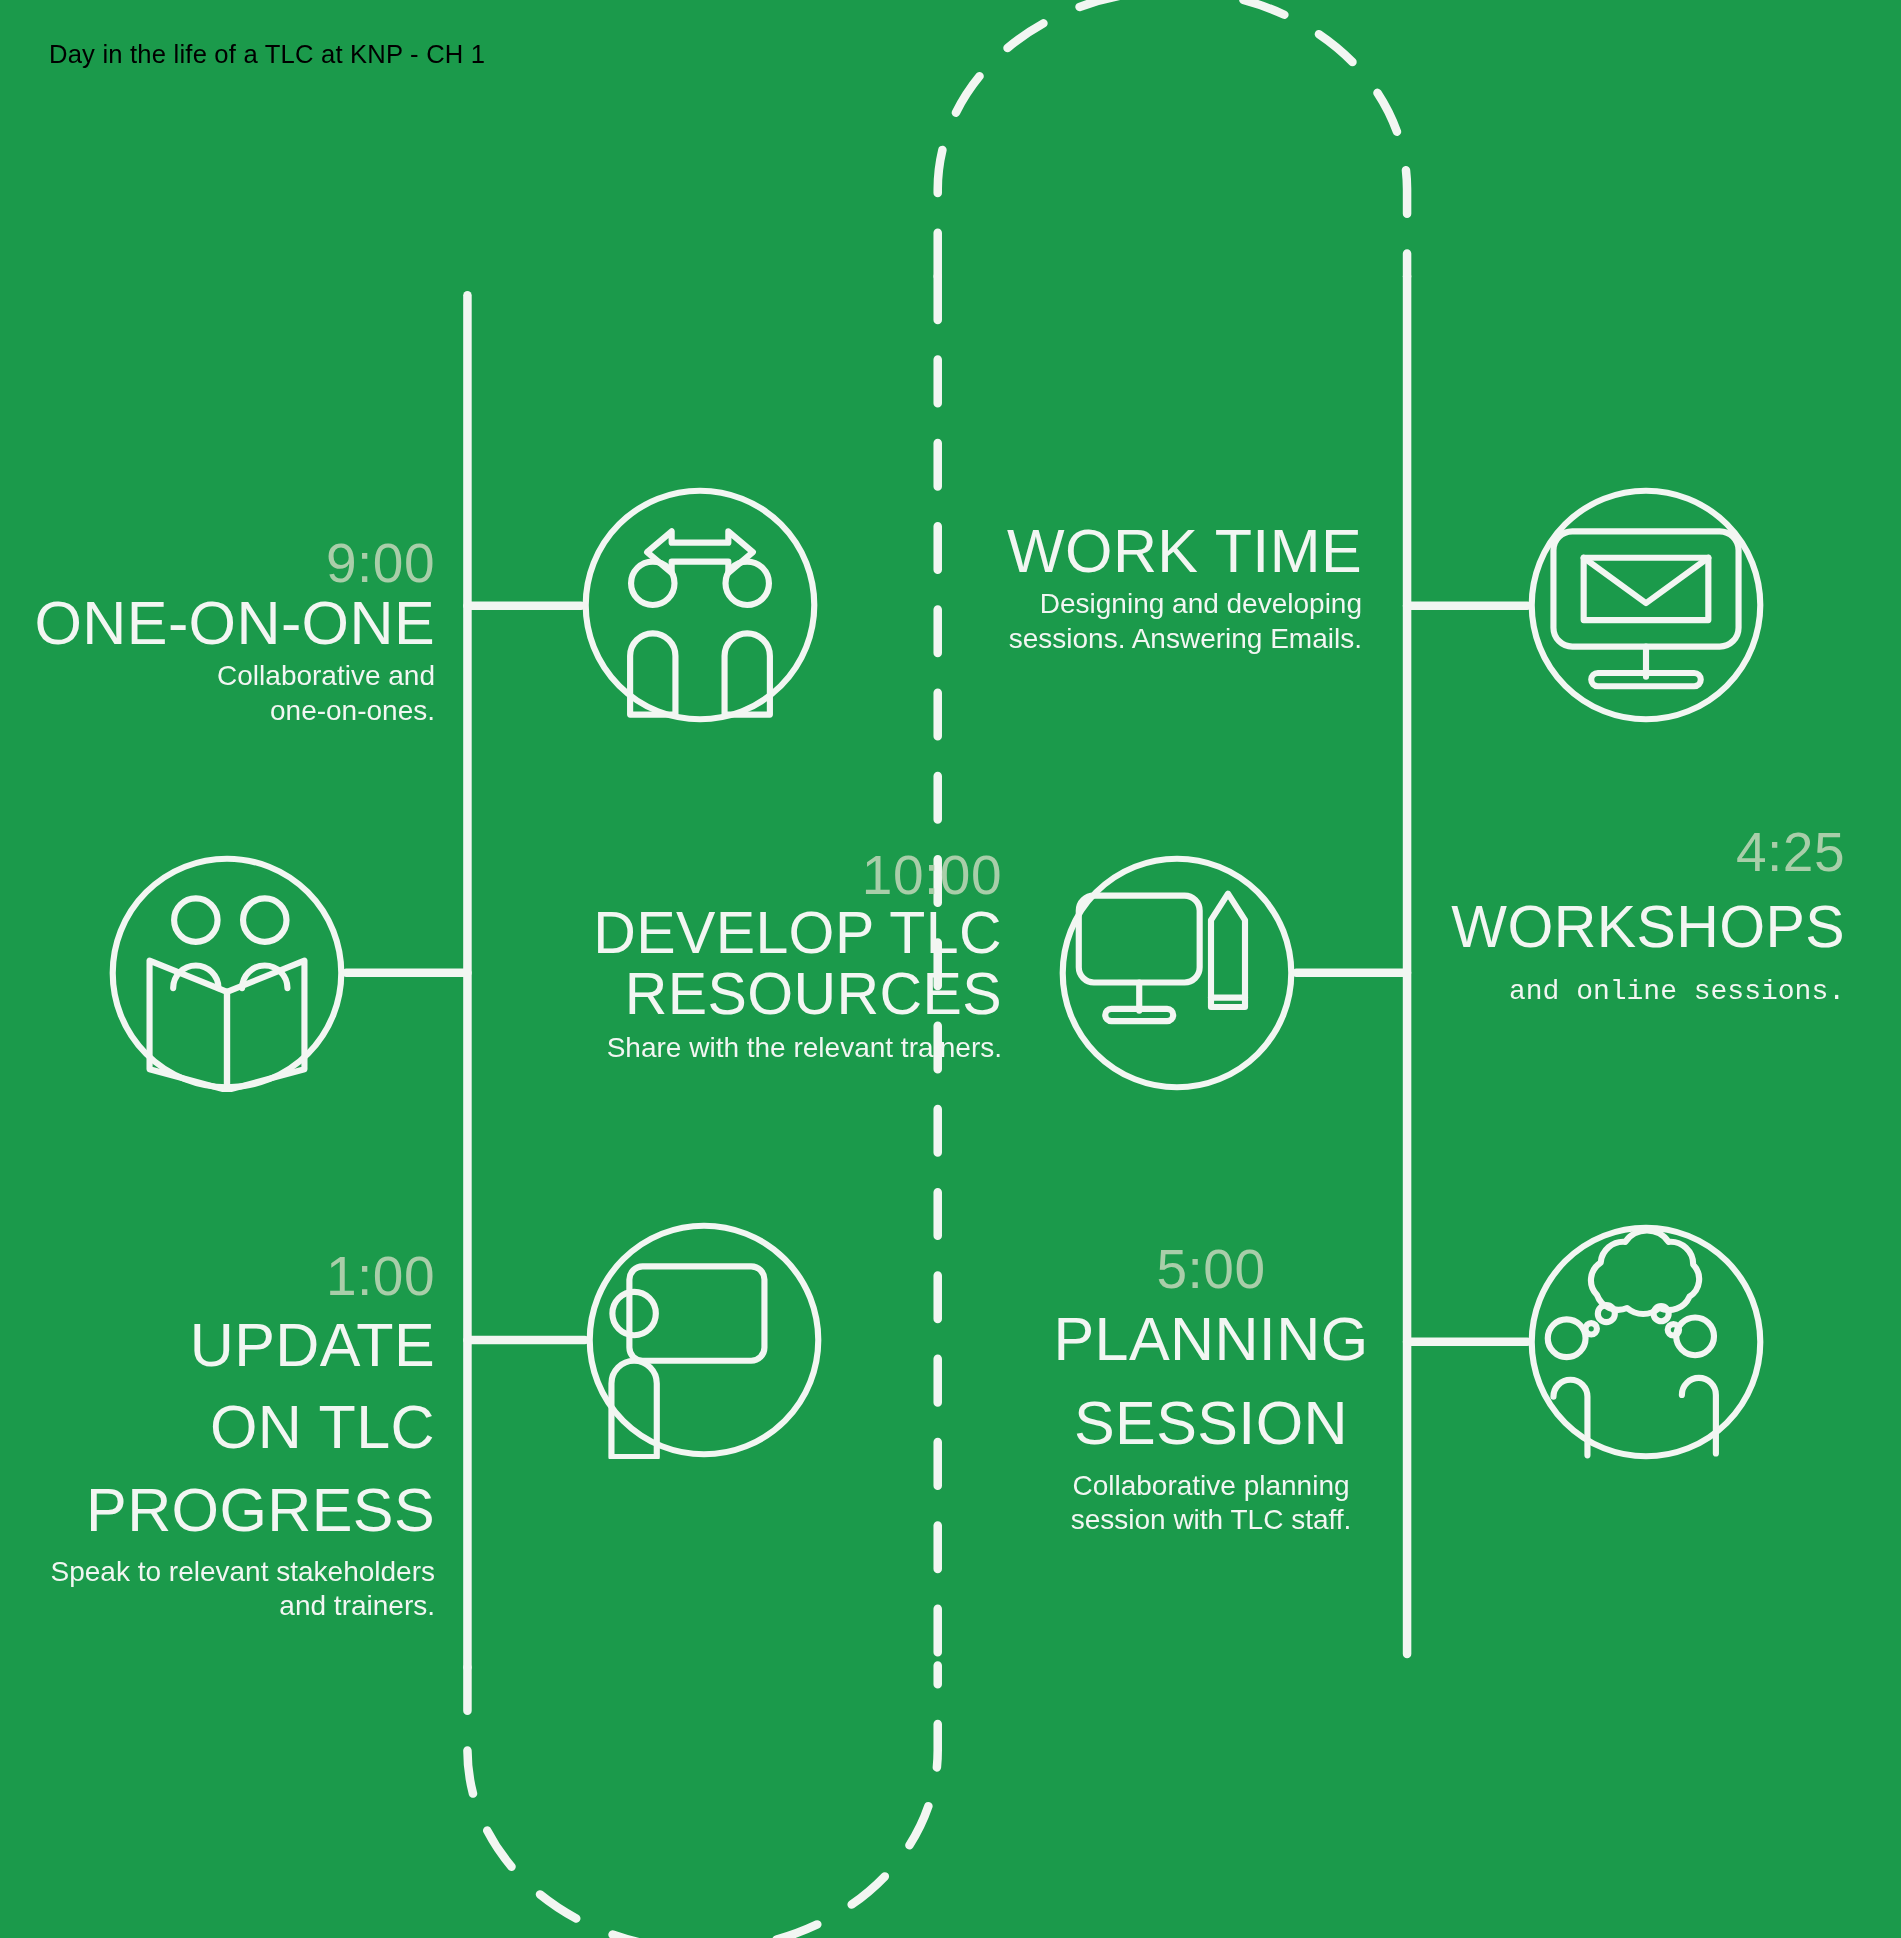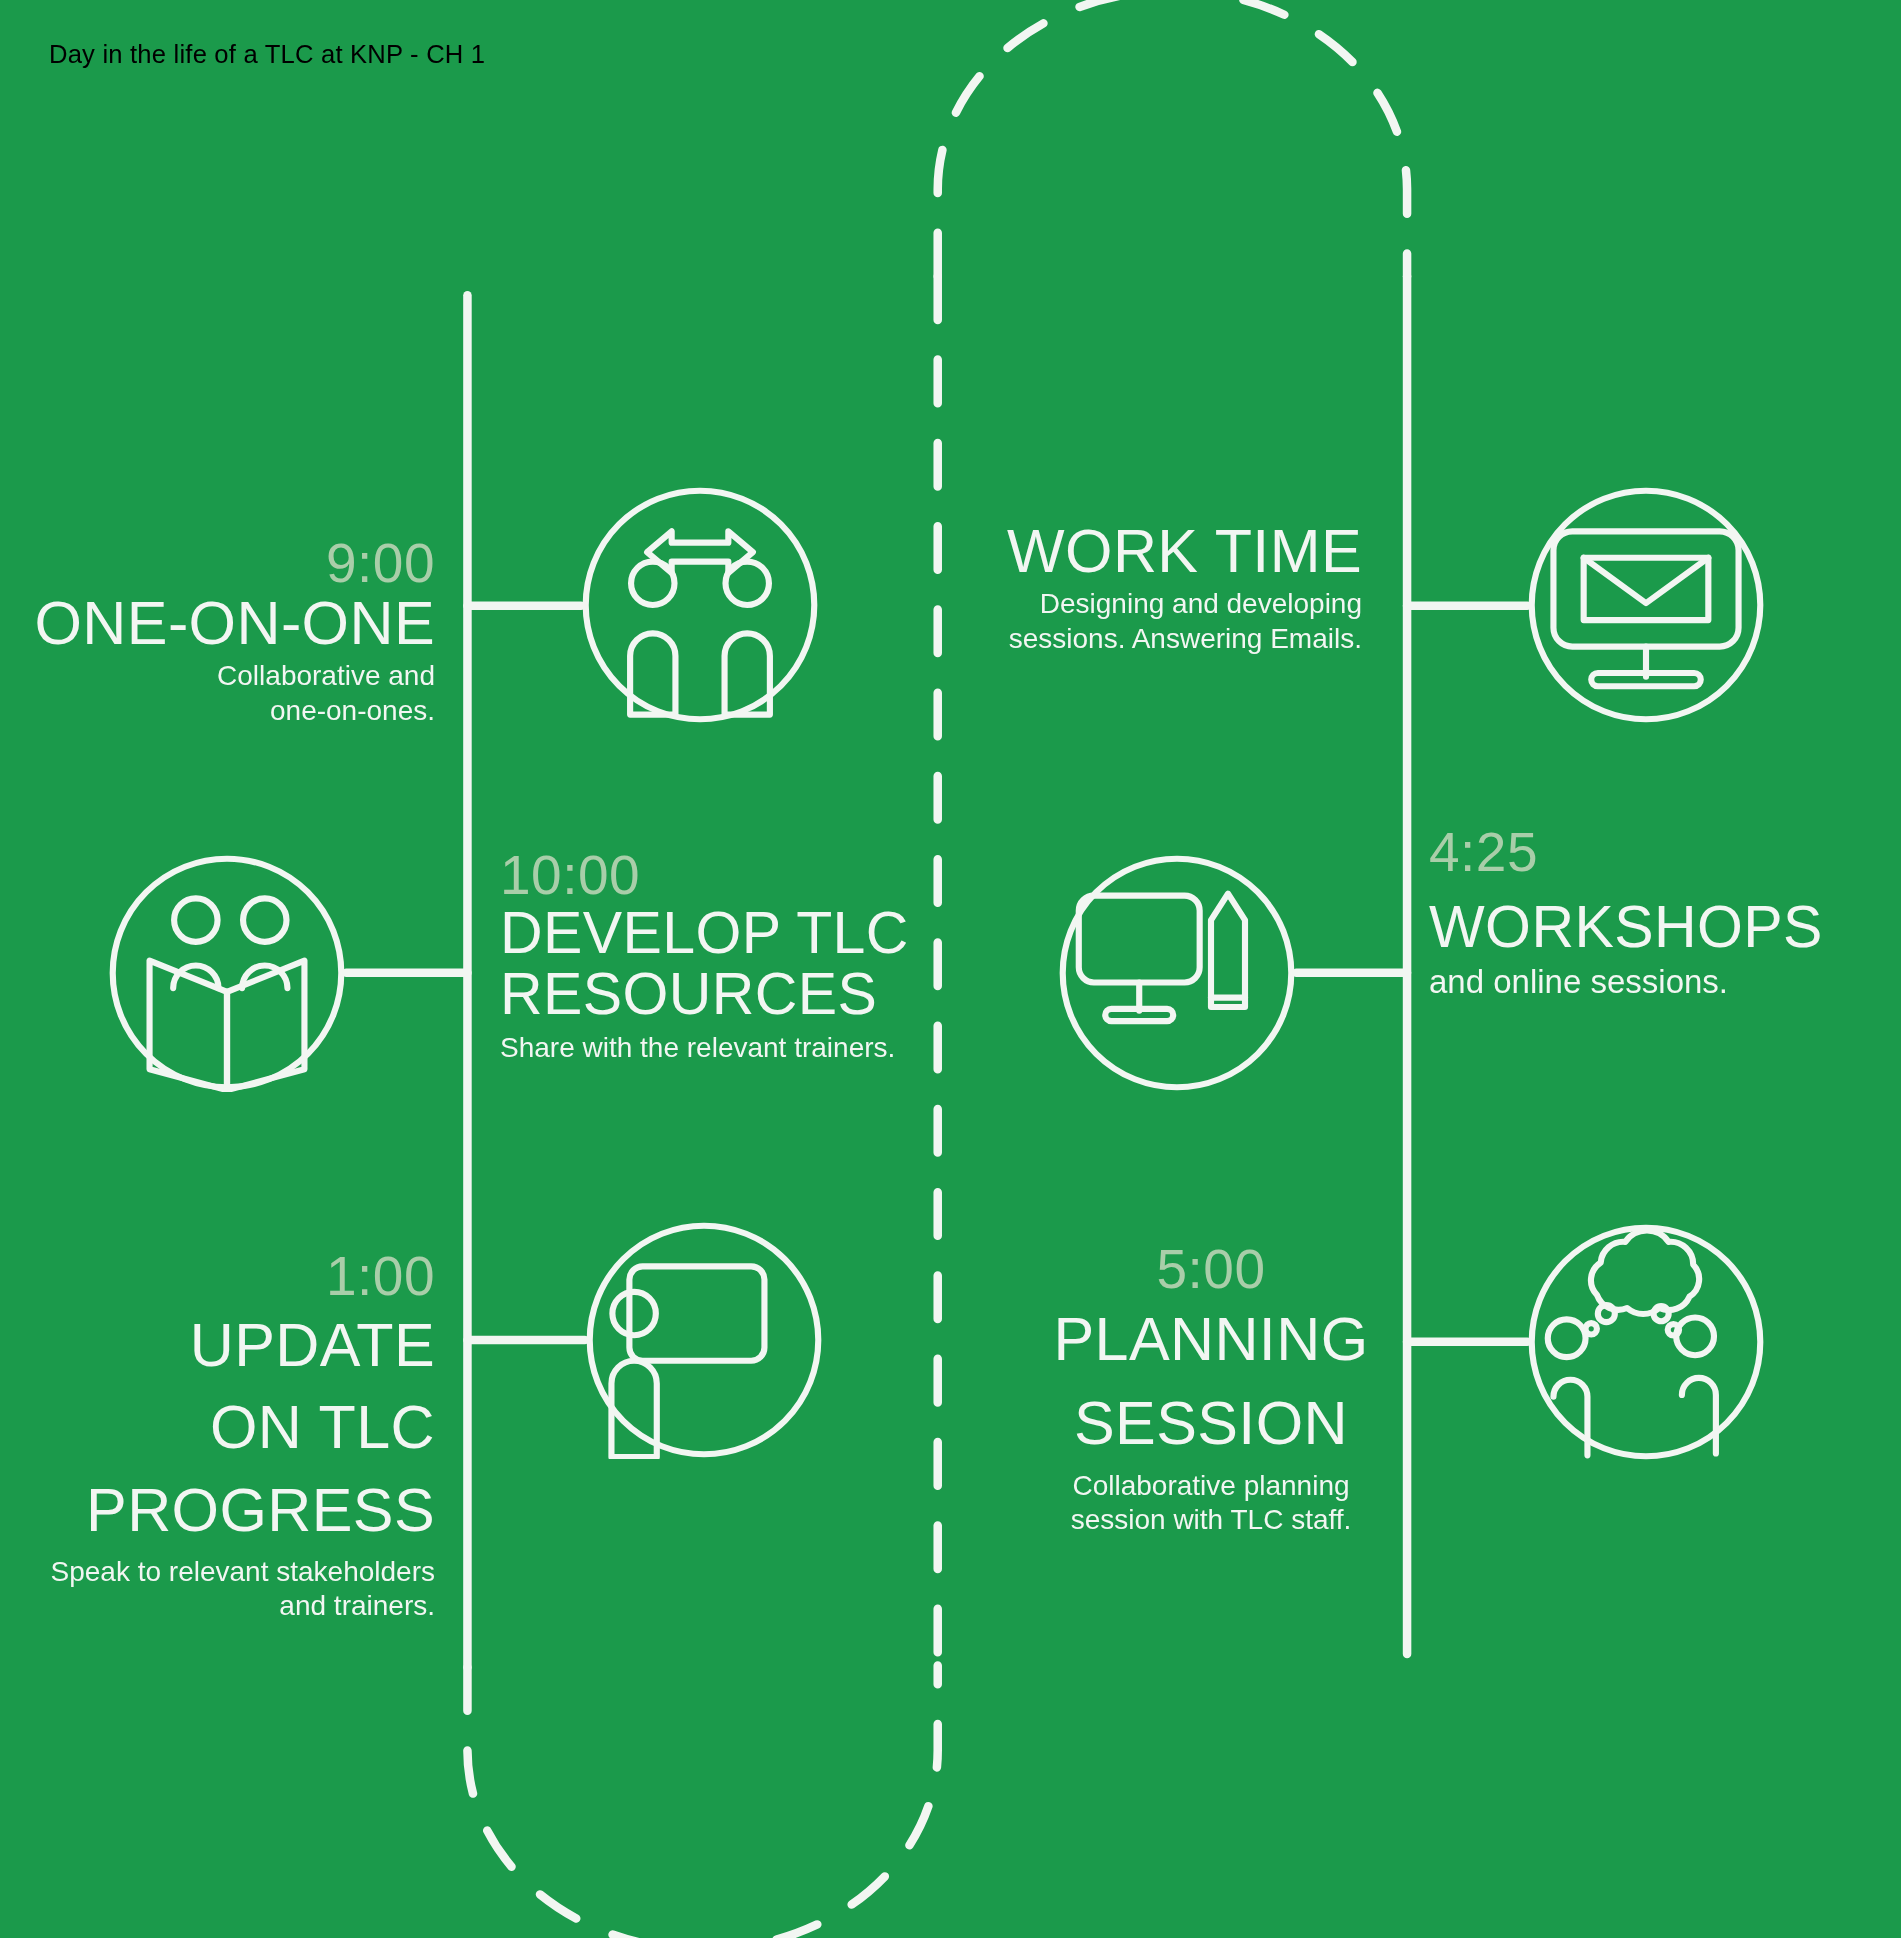--- a/index.html
+++ b/index.html
@@ -30,34 +30,34 @@
     font-size:61px; color:#F2F6F2; line-height:1.06;
     font-weight:400; letter-spacing:0.4px; text-transform:uppercase;
     white-space:pre-line;
   }
   .entry .headline.loose { line-height:1.35; }
   .entry .desc {
     font-size:28px; color:#F2F6F2; line-height:1.22;
     font-weight:400; white-space:pre-line; margin-top:3.8px;
   }
   .ta-r { text-align:right; }
-  .ta-l { text-align:left; }
+  .ta-l { text-align:right; }
 
   
   #entry-1 { left:19px;   top:536px;  width:416px; }
   #entry-2 { left:500px;  top:848px;  width:502px; }
   #entry-3 { left:19px;   top:1249px; width:416px; }
   #entry-4 { left:965px; top:519px;  width:397px; }
   #entry-5 { left:1429px; top:825px;  width:416px; }
   #entry-6 { left:1050px; top:1242px; width:322px;text-align:center; }
 
   #entry-2 .headline { font-size:59px; line-height:1.04; }
   #entry-2 .desc { font-size:28px; margin-top:5.7px; }
   #entry-5 .headline { font-size:59px;margin-top:16px; }
-  #entry-5 .desc { font-size:33px; margin-top:3px; }
+  #entry-5 .desc { font-size:28px; margin-top:16px;font-family:Liberation Mono, monospace; }
   #entry-6 .headline { line-height:1.38; }
 
   
   .icon-node { position:absolute; width:238px; height:238px; }
   .icon-node svg { display:block; width:238px; height:238px; }
   #icon-1 { left:581px;  top:486px;  }
   #icon-2 { left:108px;  top:854px;  }
   #icon-3 { left:585px;  top:1221px; }
   #icon-4 { left:1527px; top:486px;  }
   #icon-5 { left:1058px; top:854px;  }

